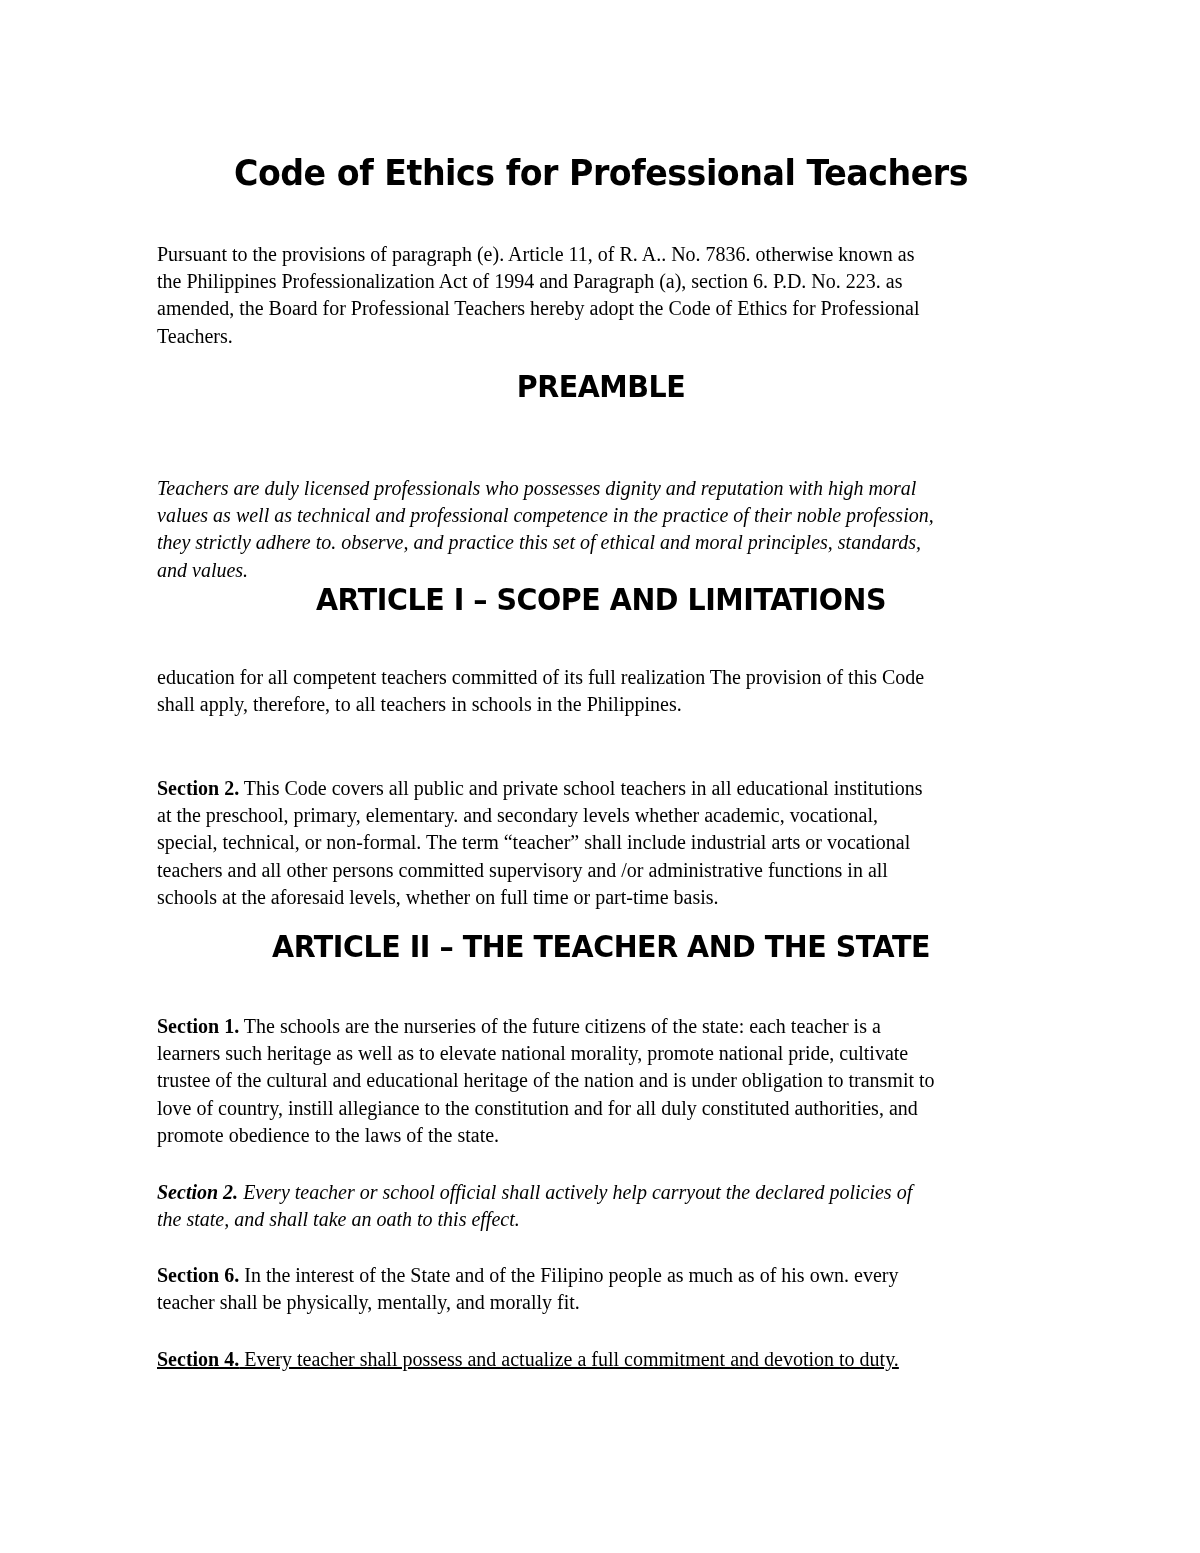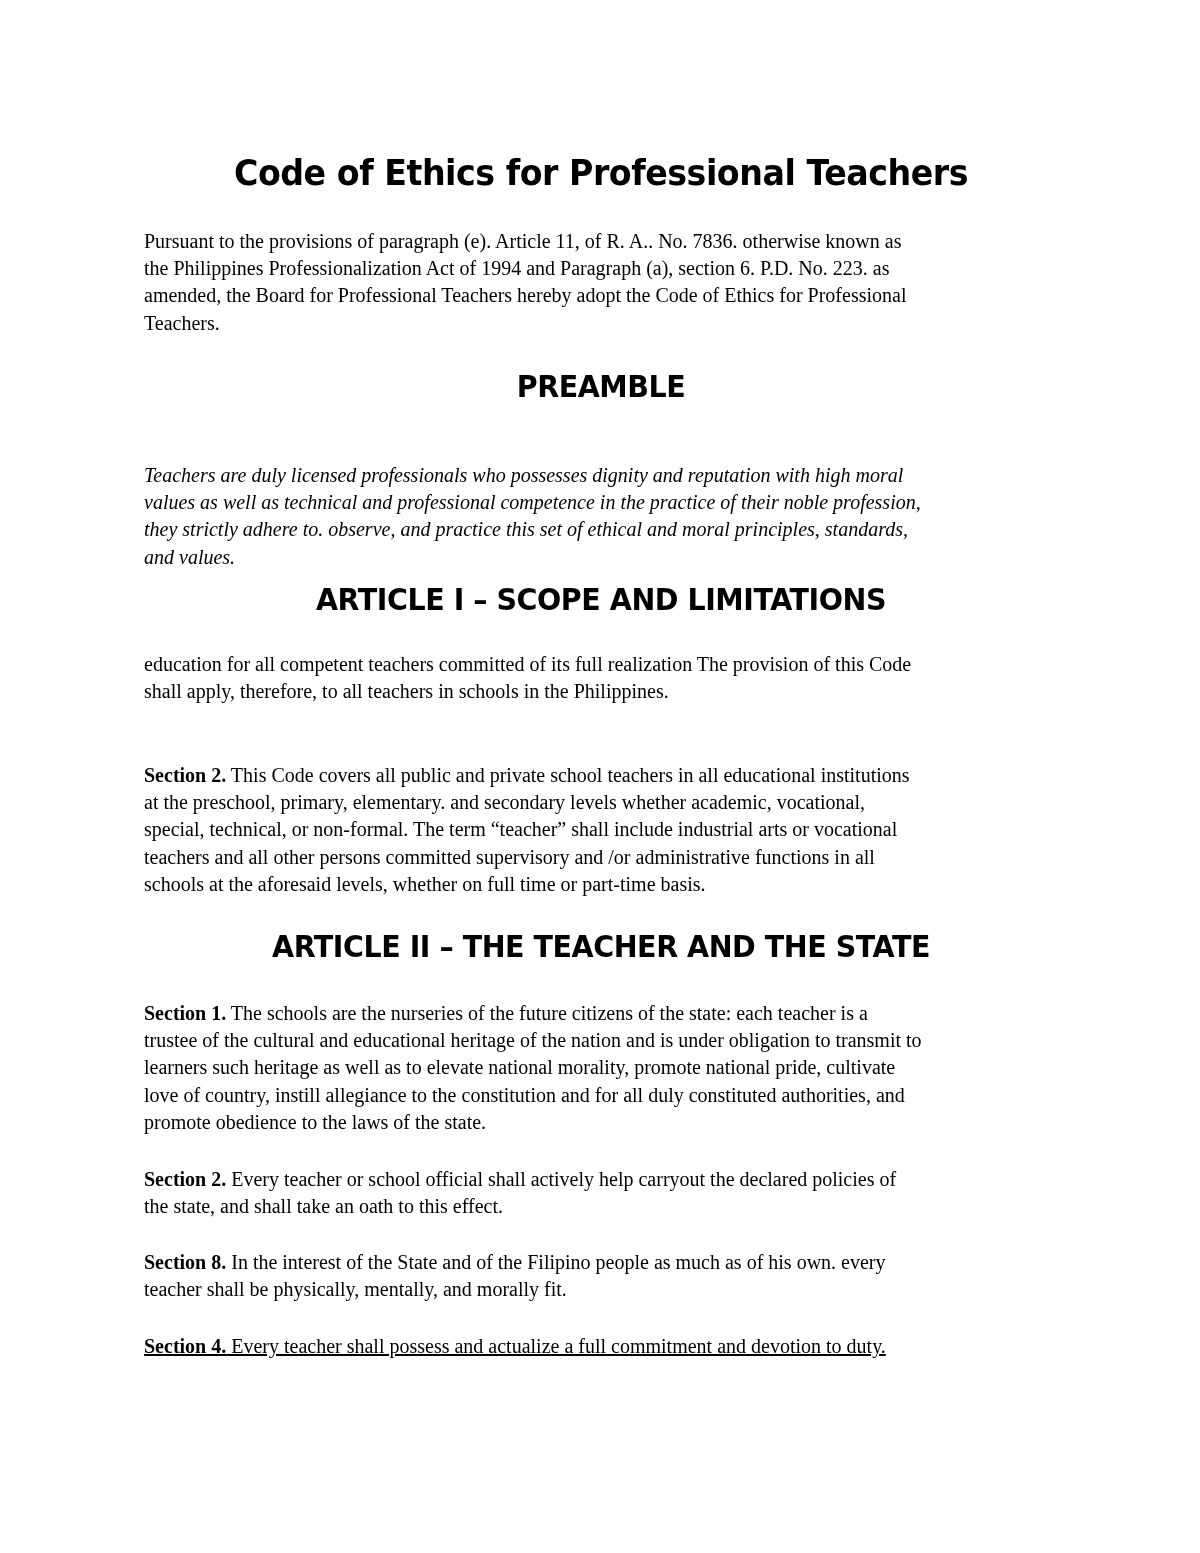--- a/index.html
+++ b/index.html
@@ -42,21 +42,21 @@
       left: 0;
       width: 920px;
       font-size: 31px;
       line-height: 44px;
       transform: scaleX(0.92);
     }
     .para {
       position: absolute;
       left: 0;
       width: 930px;
-      margin: 3px;
+      margin: 16px;
       font-family: "Liberation Serif", "DejaVu Serif", serif;
       font-size: 20px;
       line-height: 27.2px;
       white-space: nowrap;
     }
     .line { display: block; }
     .sec-label { font-weight: bold; }
   </style>
 </head>
 <body>
@@ -92,33 +92,33 @@
     <span class="line">at the preschool, primary, elementary. and secondary levels whether academic, vocational,</span>
     <span class="line">special, technical, or non-formal. The term “teacher” shall include industrial arts or vocational</span>
     <span class="line">teachers and all other persons committed supervisory and /or administrative functions in all</span>
     <span class="line">schools at the aforesaid levels, whether on full time or part-time basis.</span>
   </p>
 
   <h2 class="heading" style="top:924px;">ARTICLE II – THE TEACHER AND THE STATE</h2>
 
   <p class="para" style="top:997px;">
     <span class="line"><span class="sec-label">Section 1.</span><span> The schools are the nurseries of the future citizens of the state: each teacher is a</span></span>
+    <span class="line">learners such heritage as well as to elevate national morality, promote national pride, cultivate</span>
     <span class="line">trustee of the cultural and educational heritage of the nation and is under obligation to transmit to</span>
-    <span class="line">learners such heritage as well as to elevate national morality, promote national pride, cultivate</span>
     <span class="line">love of country, instill allegiance to the constitution and for all duly constituted authorities, and</span>
     <span class="line">promote obedience to the laws of the state.</span>
   </p>
 
-  <p class="para" style="top:1163px;">
+  <p class="para" style="top:1163px;font-style:italic;">
     <span class="line"><span class="sec-label">Section 2.</span><span> Every teacher or school official shall actively help carryout the declared policies of</span></span>
     <span class="line">the state, and shall take an oath to this effect.</span>
   </p>
 
   <p class="para" style="top:1246px;">
-    <span class="line"><span class="sec-label">Section 8.</span><span> In the interest of the State and of the Filipino people as much as of his own. every</span></span>
+    <span class="line"><span class="sec-label">Section 6.</span><span> In the interest of the State and of the Filipino people as much as of his own. every</span></span>
     <span class="line">teacher shall be physically, mentally, and morally fit.</span>
   </p>
 
   <p class="para" style="top:1330px;text-decoration:underline;">
     <span class="line"><span class="sec-label">Section 4.</span><span> Every teacher shall possess and actualize a full commitment and devotion to duty.</span></span>
   </p>
 
 </div>
 
 </body></html>

